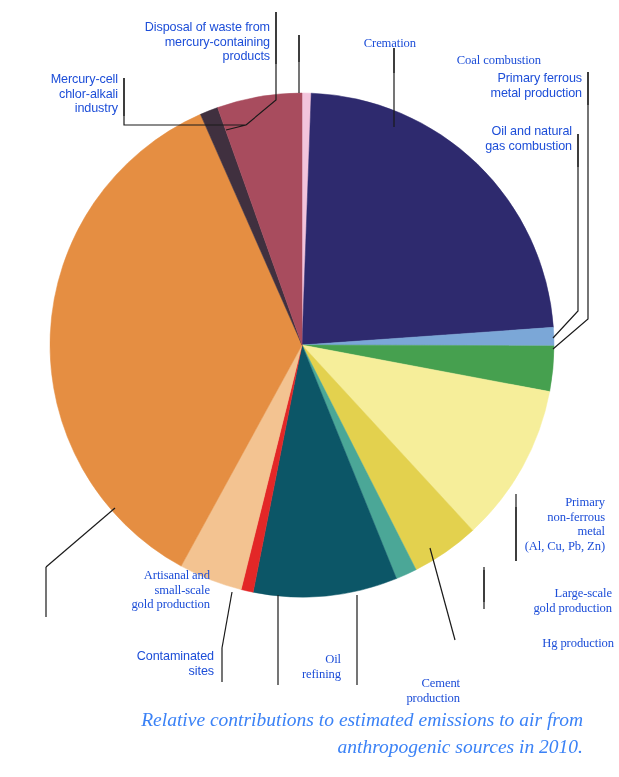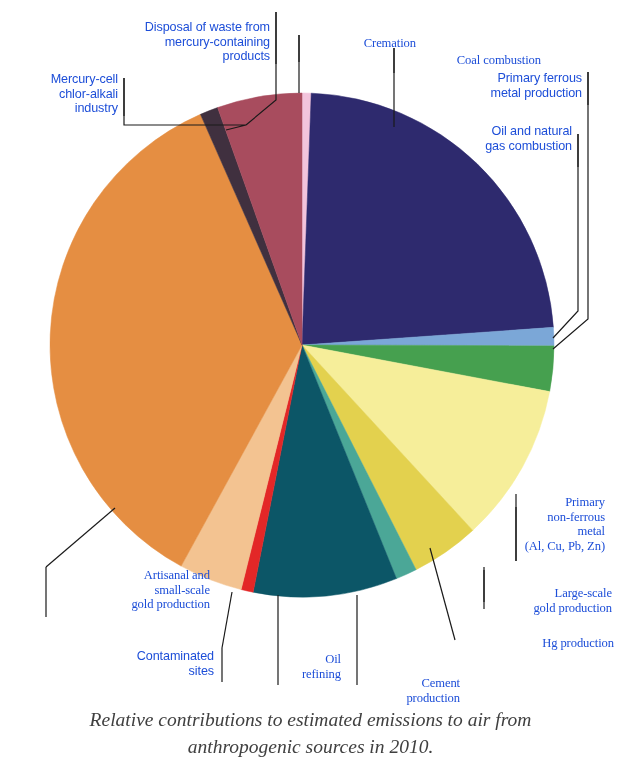--- a/index.html
+++ b/index.html
@@ -40,22 +40,22 @@
   .lbl.l { text-align: right; font-family: Liberation Serif, serif; }
   .caption {
     position: absolute;
     left: 38px;
     top: 706px;
     width: 545px;
     font-family: "Liberation Serif", serif;
     font-style: italic;
     font-size: 19.5px;
     line-height: 27px;
-    color: #404040;
-    text-align: center;
+    color: #3b82f6;
+    text-align: right;
   }
 </style>
 </head>
 <body>
 
 <div id="figure">
 
   <svg class="chart" viewBox="0 0 619 700">
     <g id="pie-slices">
         <path d="M 302.00 345.00 L 302.00 93.00 A 252 252 0 0 1 311.22 93.17 Z" fill="#F2C4DC" stroke="#F2C4DC" stroke-width="0.5"></path>

